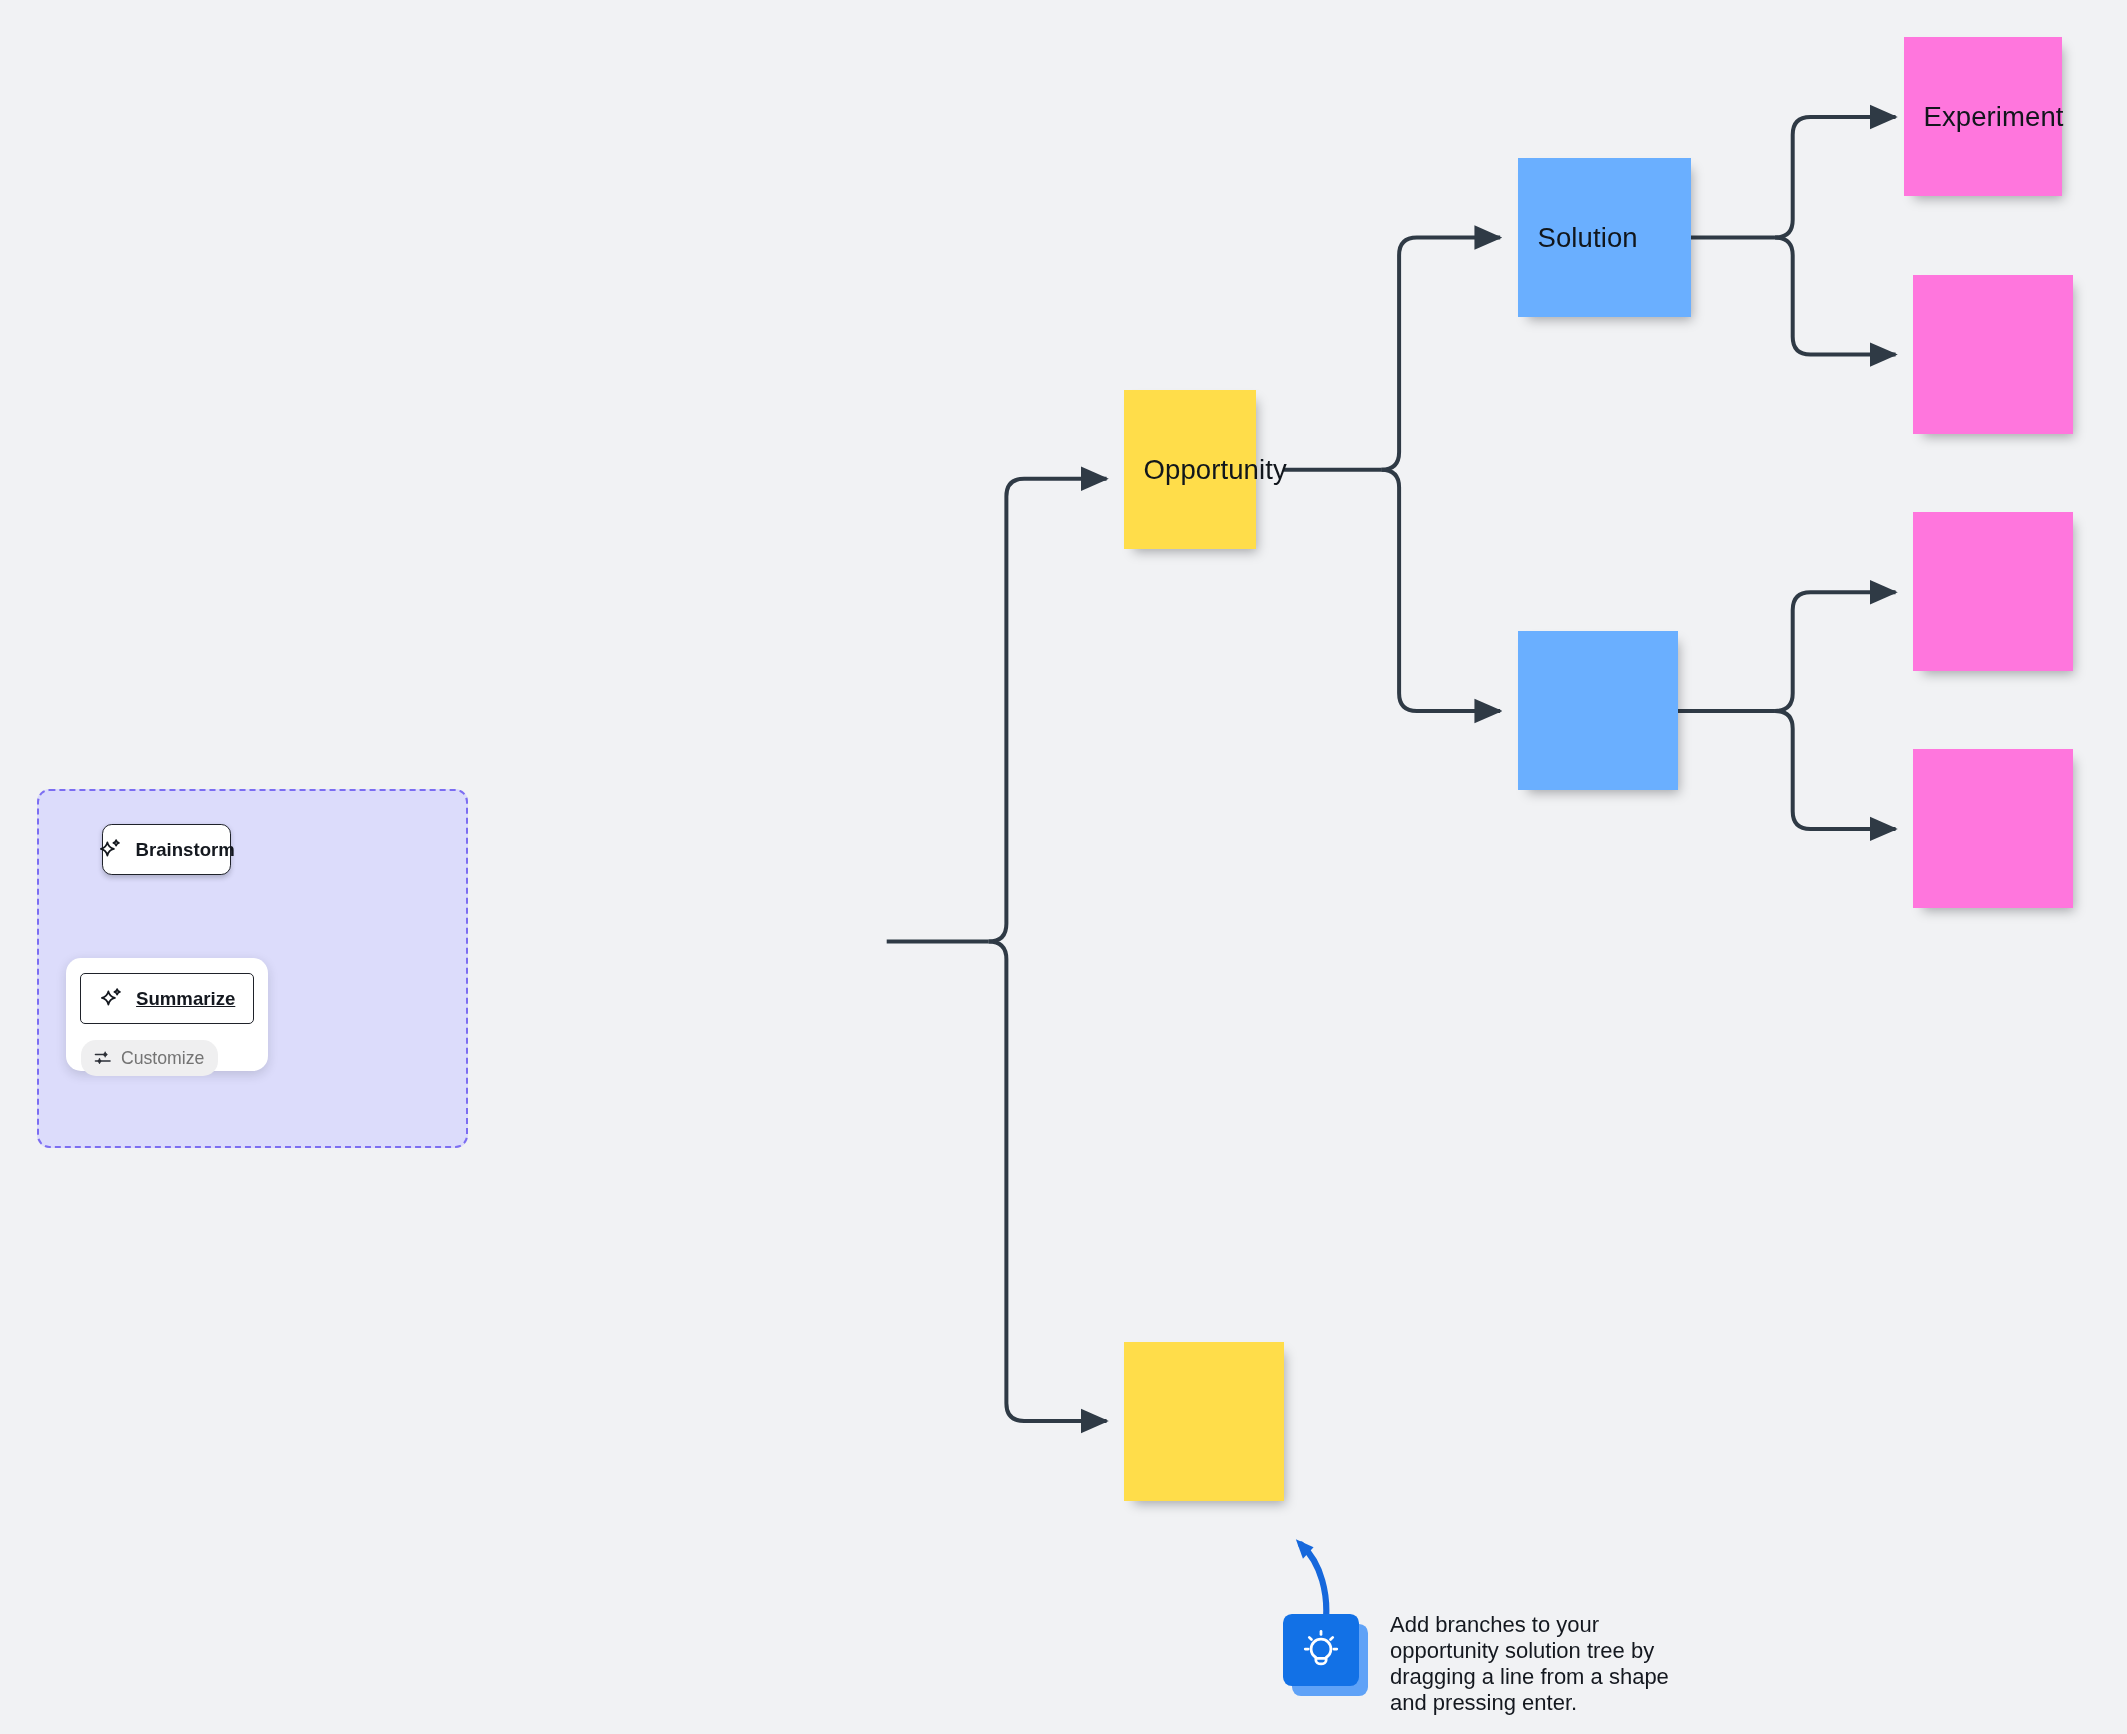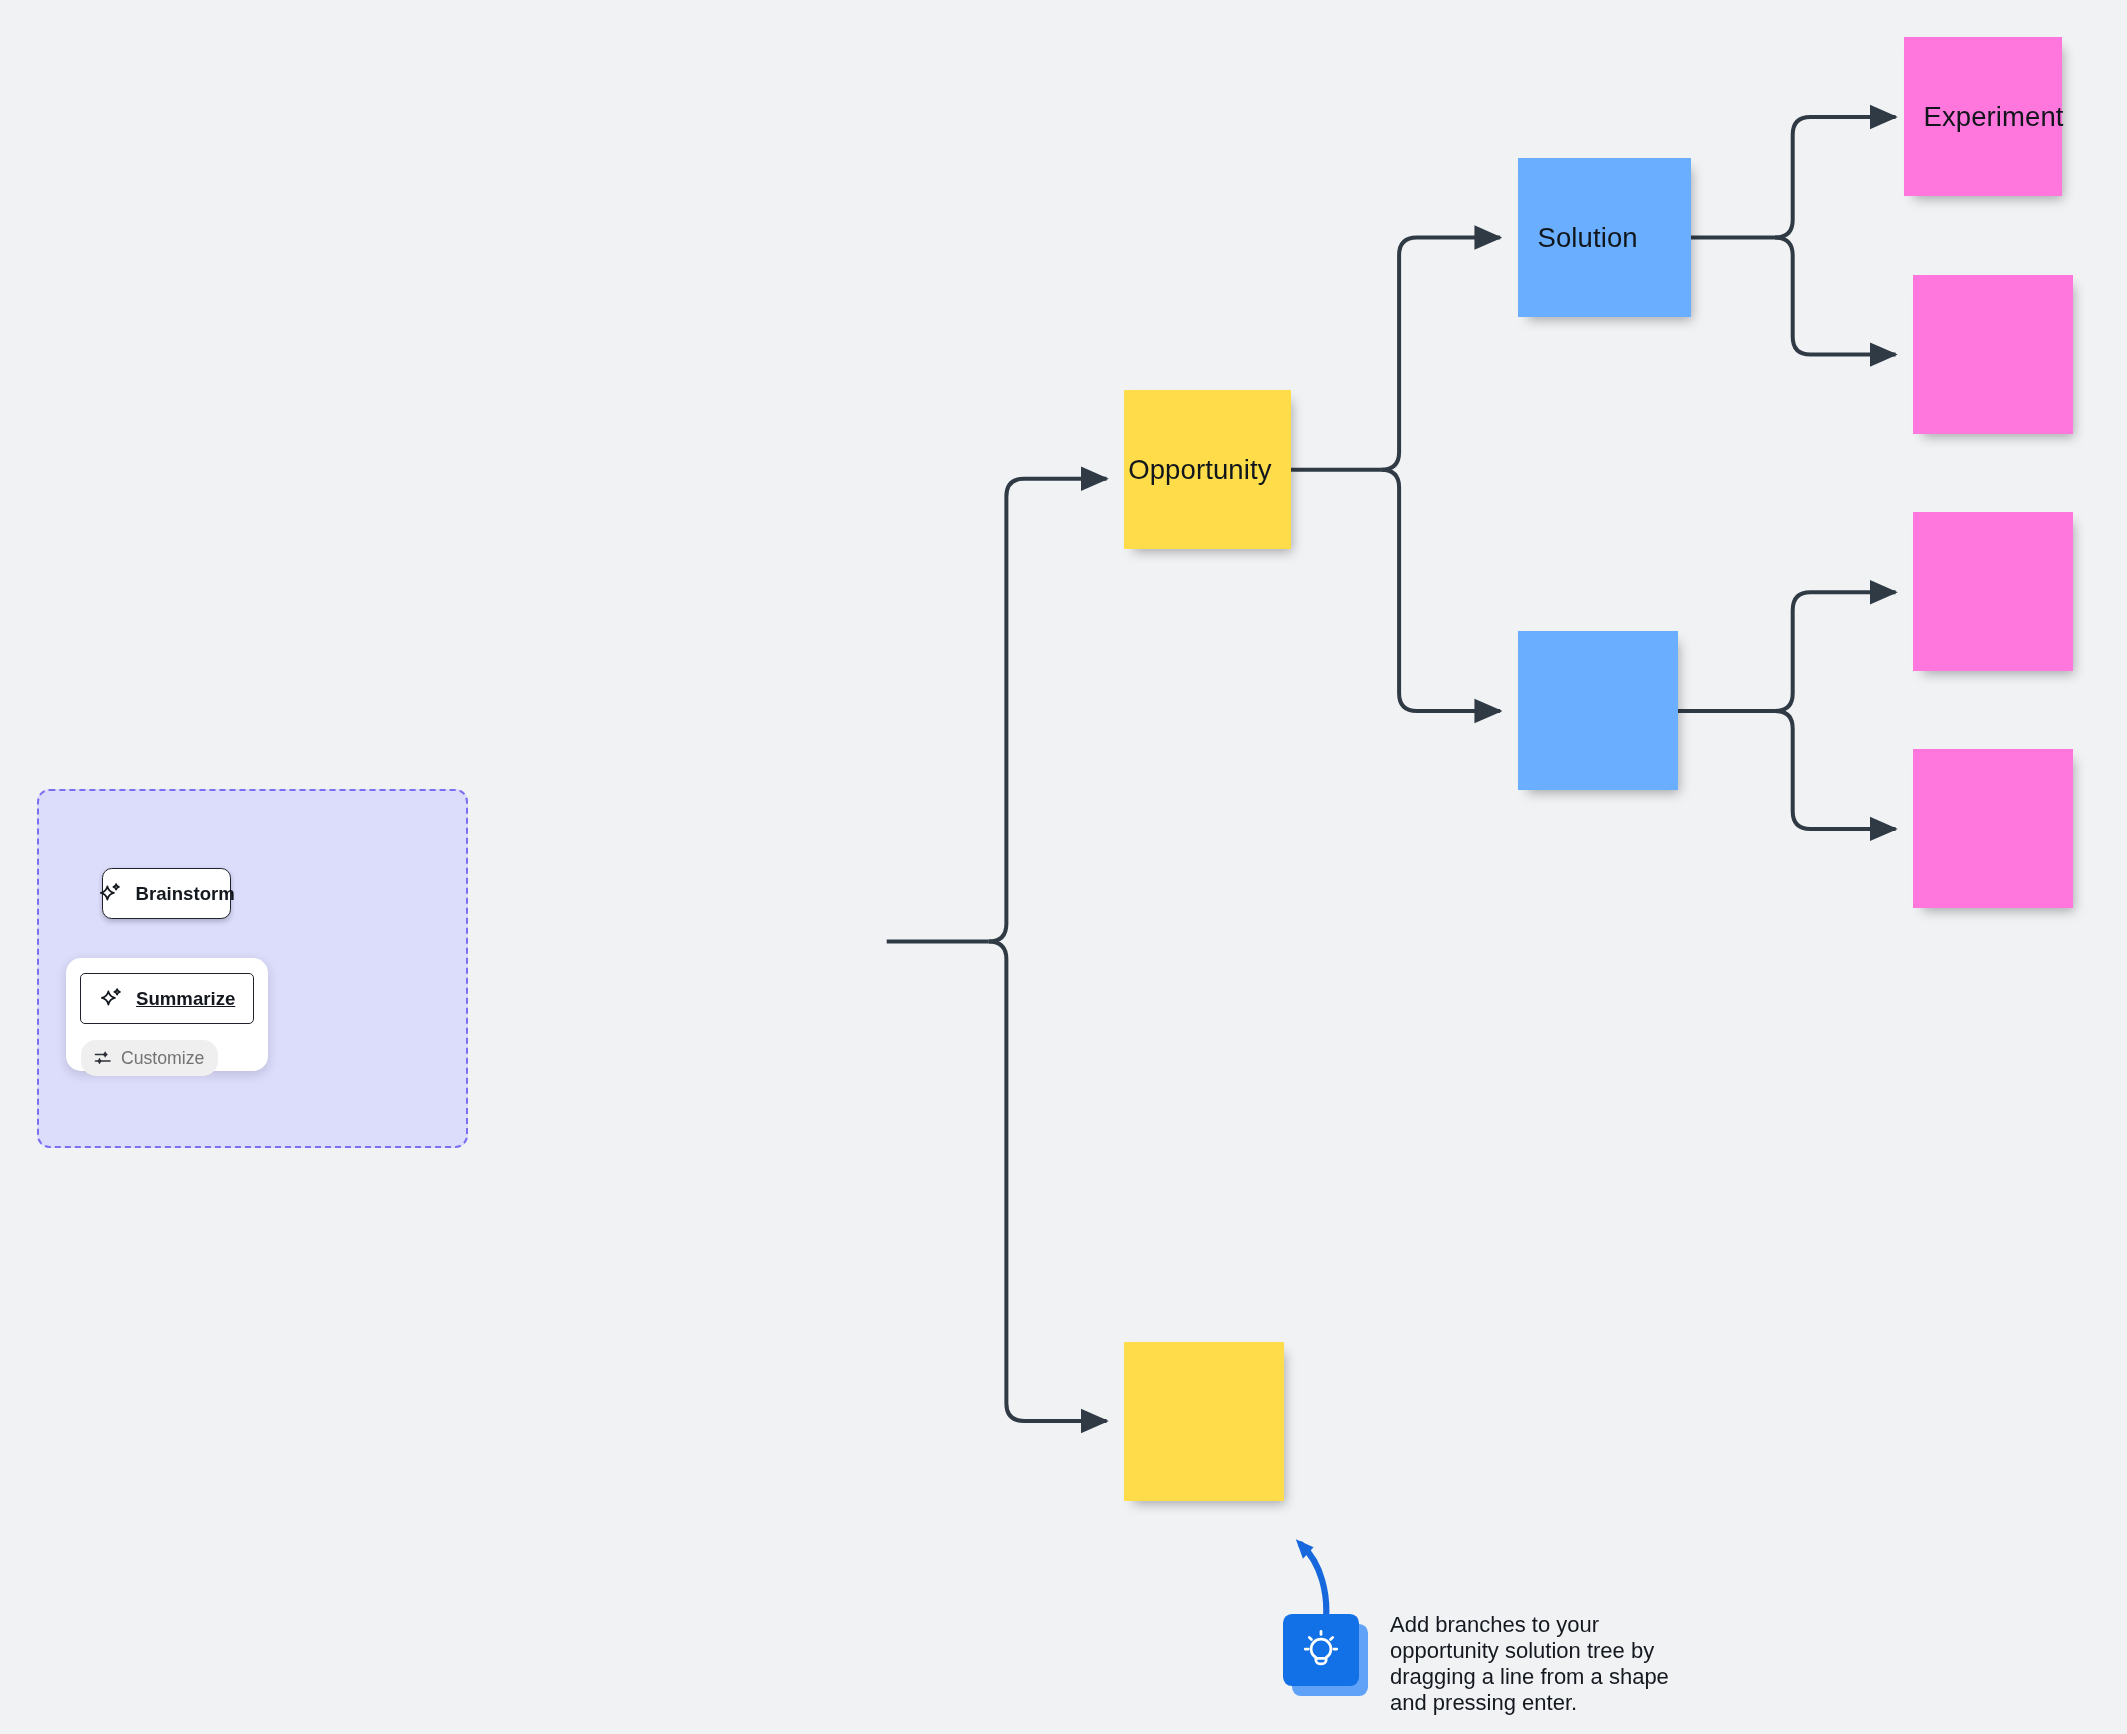--- a/index.html
+++ b/index.html
@@ -66,21 +66,21 @@
     background: #ffffff;
     border: 1.3px solid #1f222a;
     border-radius: 9.8px;
     font-size: 18.6px;
     font-weight: bold;
     color: #14181f;
     cursor: pointer;
   }
   #brainstorm-btn {
     left: 102px;
-    top: 868px;
+    top: 824px;
     width: 129px;
     height: 51px;
     box-shadow: 0 2.7px 5.3px rgba(20,24,31,.22);
   }
   #summarize-card {
     position: absolute;
     left: 66px;
     top: 958px;
     width: 202px;
     height: 113px;
@@ -180,21 +180,21 @@
       <path d="M 1892 268 H 2002"></path>
       <path d="M 2002 268 Q 2022 268 2022 248 V 152 Q 2022 132 2042 132 H 2138" marker-end="url(#arrow)"></path>
       <path d="M 2002 268 Q 2022 268 2022 288 V 380 Q 2022 400 2042 400 H 2138" marker-end="url(#arrow)"></path>
 
       <path d="M 1892 802 H 2002"></path>
       <path d="M 2002 802 Q 2022 802 2022 782 V 688 Q 2022 668 2042 668 H 2138" marker-end="url(#arrow)"></path>
       <path d="M 2002 802 Q 2022 802 2022 822 V 915 Q 2022 935 2042 935 H 2138" marker-end="url(#arrow)"></path>
     </g>
   </svg>
 
-  <div class="node sticky" style="left: 1124px; top: 390px; width: 167px; height: 159px; background: rgb(255, 221, 74); justify-content: flex-end;">
+  <div class="node sticky" style="left: 1124px; top: 390px; width: 132px; height: 159px; background: rgb(255, 221, 74);">
     <span class="node-label">Opportunity</span>
   </div>
   <div class="node sticky" style="left: 1124px; top: 1342px; width: 160px; height: 159px; background: rgb(255, 221, 74);">
     <span class="node-label"></span>
   </div>
   <div class="node sticky" style="left: 1518px; top: 158px; width: 173px; height: 159px; background: rgb(106, 175, 255);">
     <span class="node-label">Solution</span>
   </div>
   <div class="node sticky" style="left: 1518px; top: 631px; width: 160px; height: 159px; background: rgb(106, 175, 255);">
     <span class="node-label"></span>

